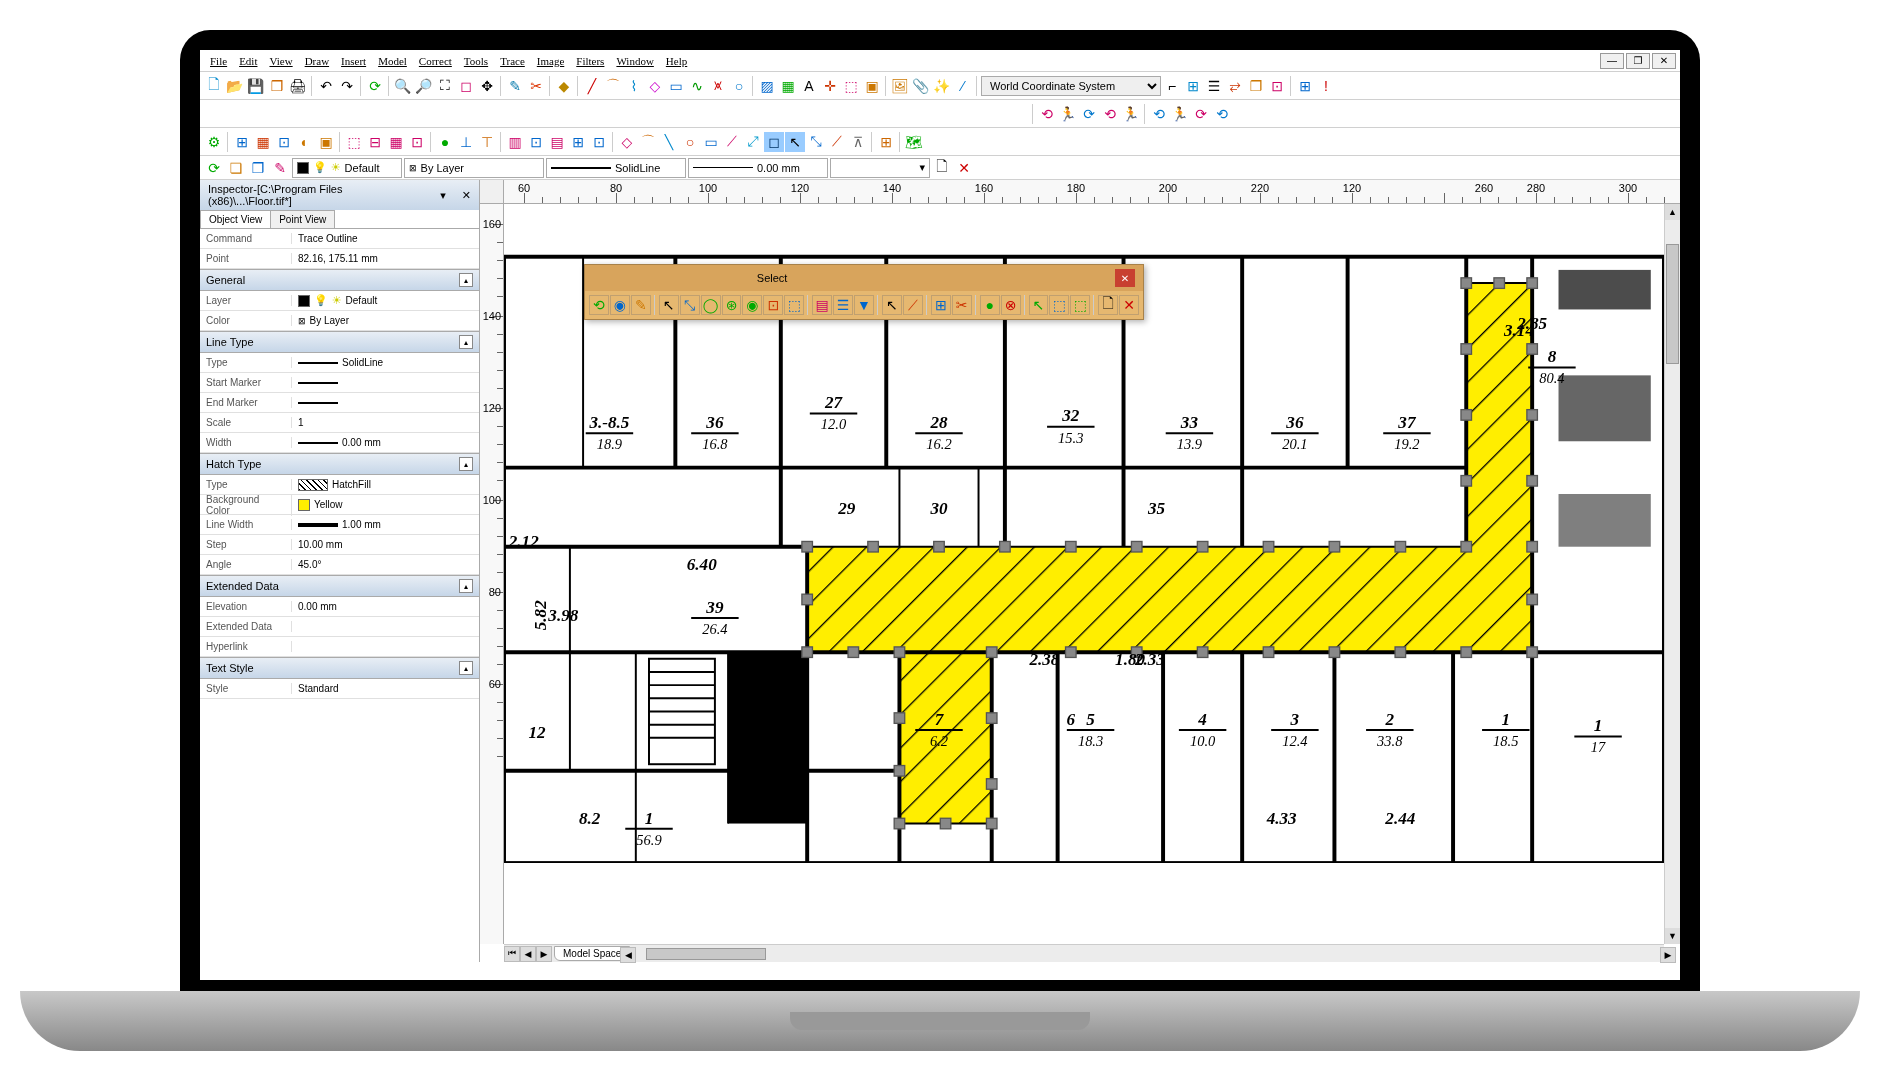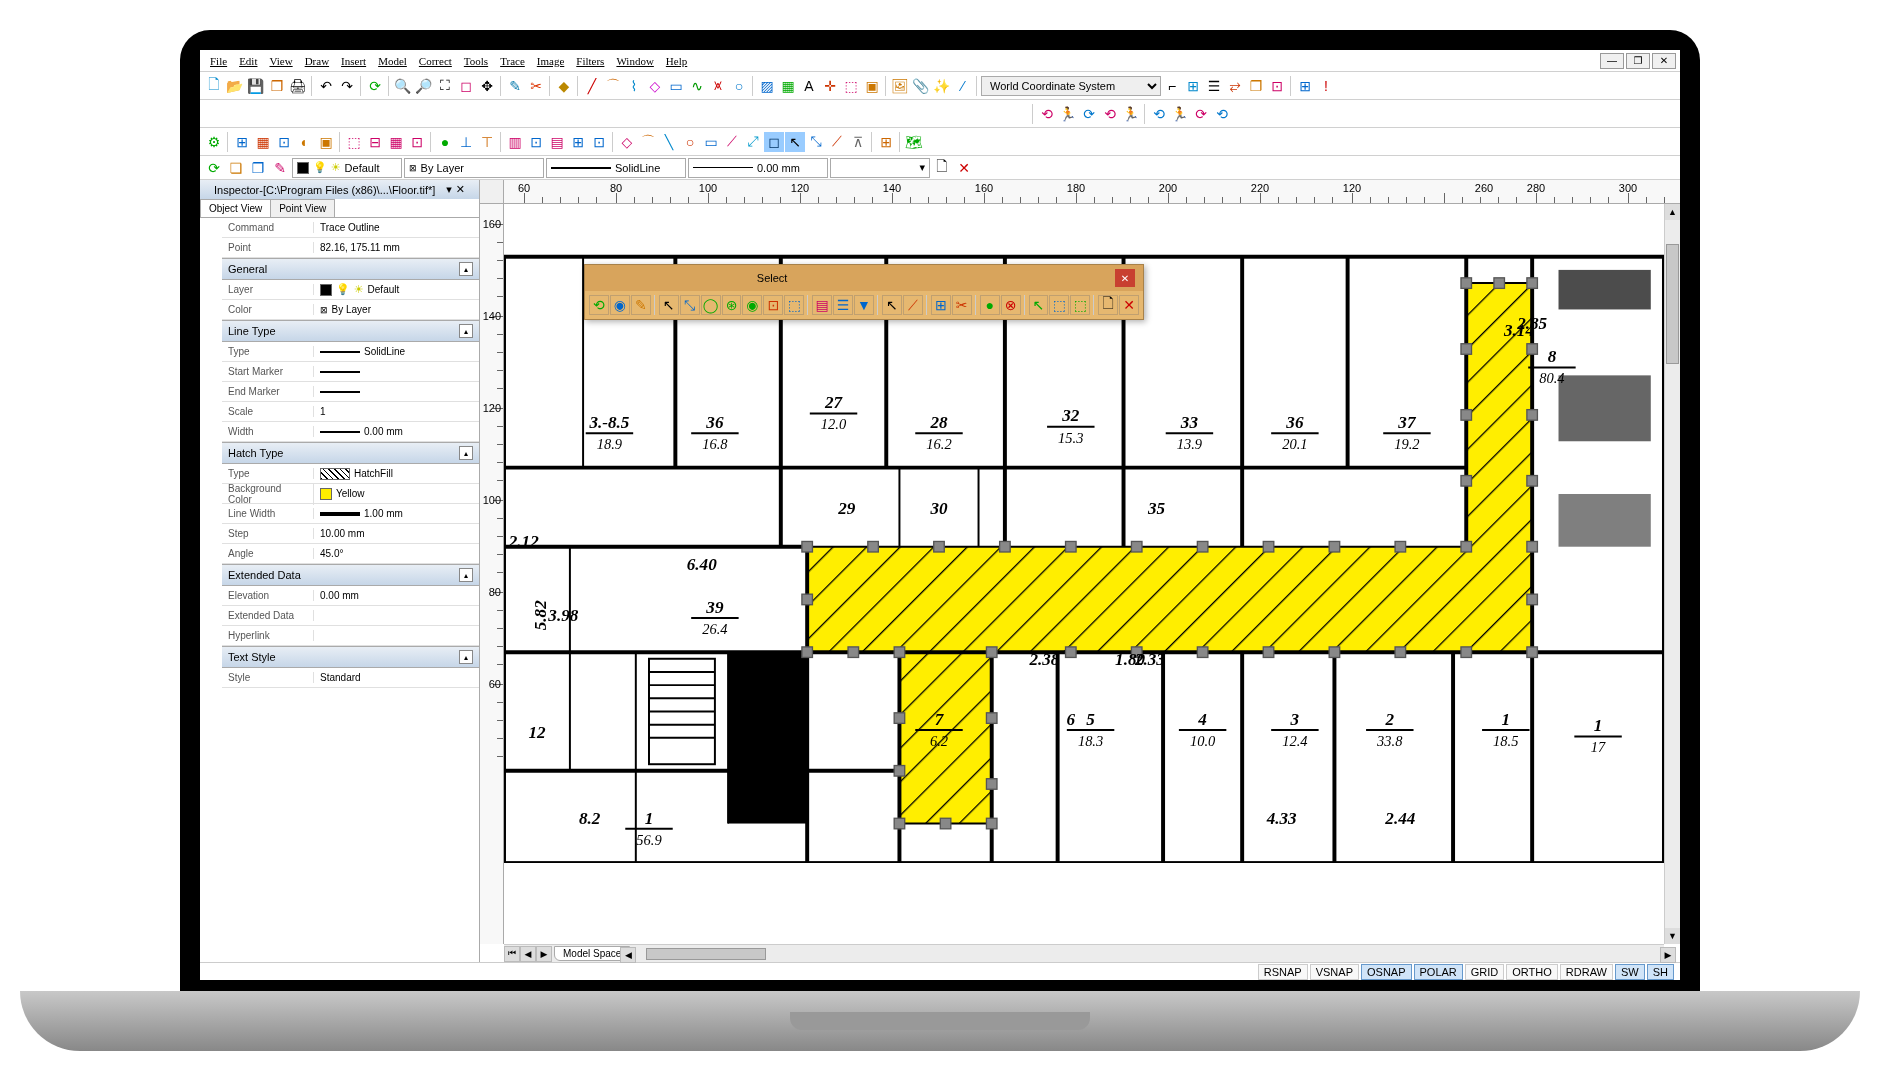--- a/index.html
+++ b/index.html
@@ -22,25 +22,25 @@
 .coord-select{height:20px;border:1px solid #aaa;font-size:11px;padding:0 4px;width:180px;}
 
 .proptoolbar{display:flex;align-items:center;height:24px;border-bottom:1px solid #d0d0d0;padding:2px 4px;gap:2px;}
 .propfield{display:inline-flex;align-items:center;height:20px;border:1px solid #aaa;padding:0 4px;background:#fff;gap:4px;}
 .swatch{width:12px;height:12px;border:1px solid #666;}
 .ltpreview{width:60px;height:2px;background:#000;}
 .dropdown{width:140px;}
 
 .main{display:flex;height:calc(100% - 22px - 28px - 28px - 28px - 24px - 18px);}
 .inspector{width:280px;border-right:1px solid #aaa;display:flex;flex-direction:column;overflow:hidden;}
-.insp-title{background:linear-gradient(#e8eef5,#c6d6e8);padding:3px 14px;display:flex;align-items:center;font-size:11px;}
+.insp-title{background:linear-gradient(#e8eef5,#c6d6e8);padding:3px 8px;display:flex;align-items:center;font-size:11px;gap:12px;}
 .insp-tabs{display:flex;border-bottom:1px solid #aaa;}
 .insp-tab{padding:3px 8px;border:1px solid #aaa;border-bottom:none;background:#f0f0f0;margin-right:-1px;font-size:10px;cursor:pointer;}
 .insp-tab.active{background:#fff;}
-.insp-body{flex:1;overflow-y:auto;padding-left:22px;}
+.insp-body{flex:1;overflow-y:auto;}
 .pgroup-h{background:linear-gradient(#e8eef5,#c6d6e8);padding:3px 6px;font-size:11px;border-top:1px solid #aaa;border-bottom:1px solid #aaa;display:flex;align-items:center;}
 .pgroup-h .collapse{margin-left:auto;width:14px;height:14px;border:1px solid #888;display:inline-flex;align-items:center;justify-content:center;font-size:8px;cursor:pointer;background:#fff;}
 .prow{display:flex;border-bottom:1px solid #e0e0e0;height:20px;align-items:center;}
 .prow .pname{width:92px;padding:0 6px;color:#555;font-size:10px;border-right:1px solid #e0e0e0;}
 .prow .pval{flex:1;padding:0 6px;font-size:10px;display:flex;align-items:center;gap:4px;}
 .hatch-swatch{width:30px;height:12px;border:1px solid #666;background:repeating-linear-gradient(45deg,#000 0,#000 1px,#fff 1px,#fff 4px);}
 .line-swatch{width:40px;height:2px;background:#000;}
 .thick-line{height:4px;}
 
 .canvas-area{flex:1;position:relative;display:flex;flex-direction:column;}
@@ -780,29 +780,18 @@
       <span class="modtab">Model Space</span>
       <div class="track">
         <span class="navbtn" style="position:absolute;left:-16px">◀</span>
         <div class="thumb"></div>
         <span class="navbtn" style="position:absolute;right:-16px">▶</span>
       </div>
     </div>
   </div>
 </div>
 
-<div class="statusbar" id="statusbar">
-        <span class="sbtn">RSNAP</span>
-        <span class="sbtn">VSNAP</span>
-        <span class="sbtn active">OSNAP</span>
-        <span class="sbtn active">POLAR</span>
-        <span class="sbtn">GRID</span>
-        <span class="sbtn">ORTHO</span>
-        <span class="sbtn">RDRAW</span>
-        <span class="sbtn active">SW</span>
-        <span class="sbtn active">SH</span>
-      </div>
 
 </div>
 </div>
 <div class="laptop-base">
   <div class="laptop-notch"></div>
 </div>
 
 </body></html>

